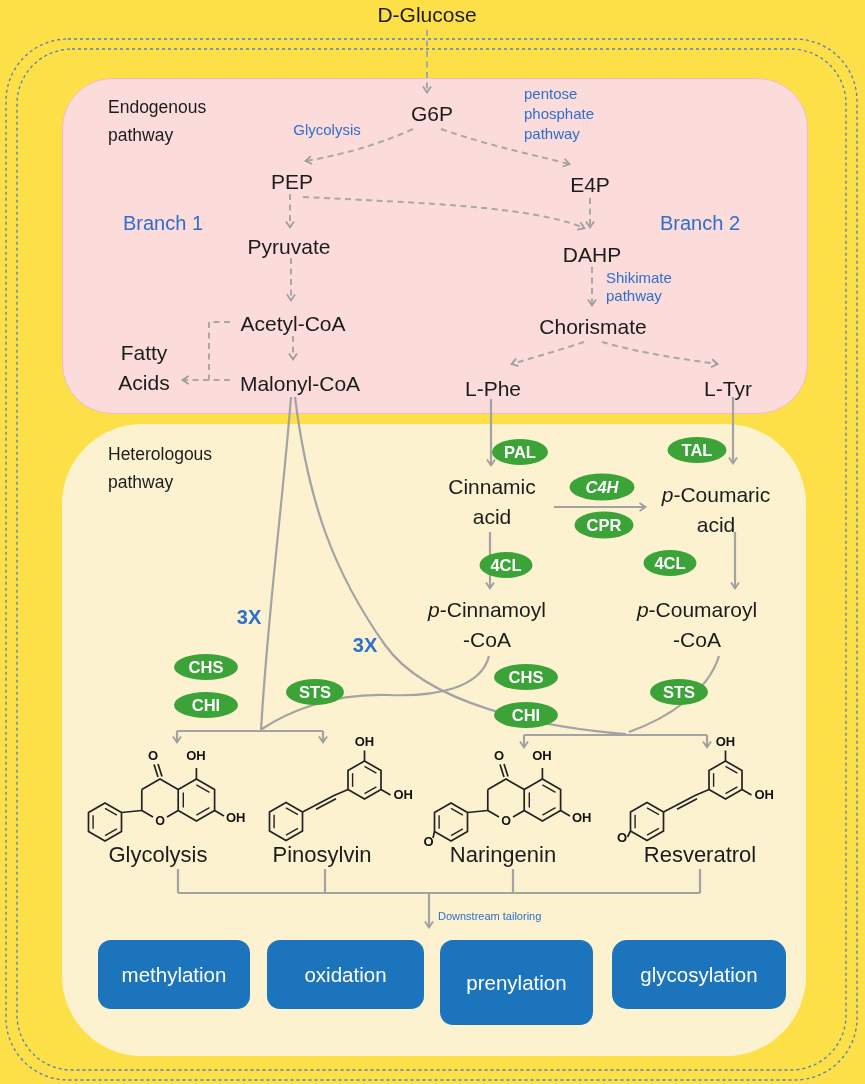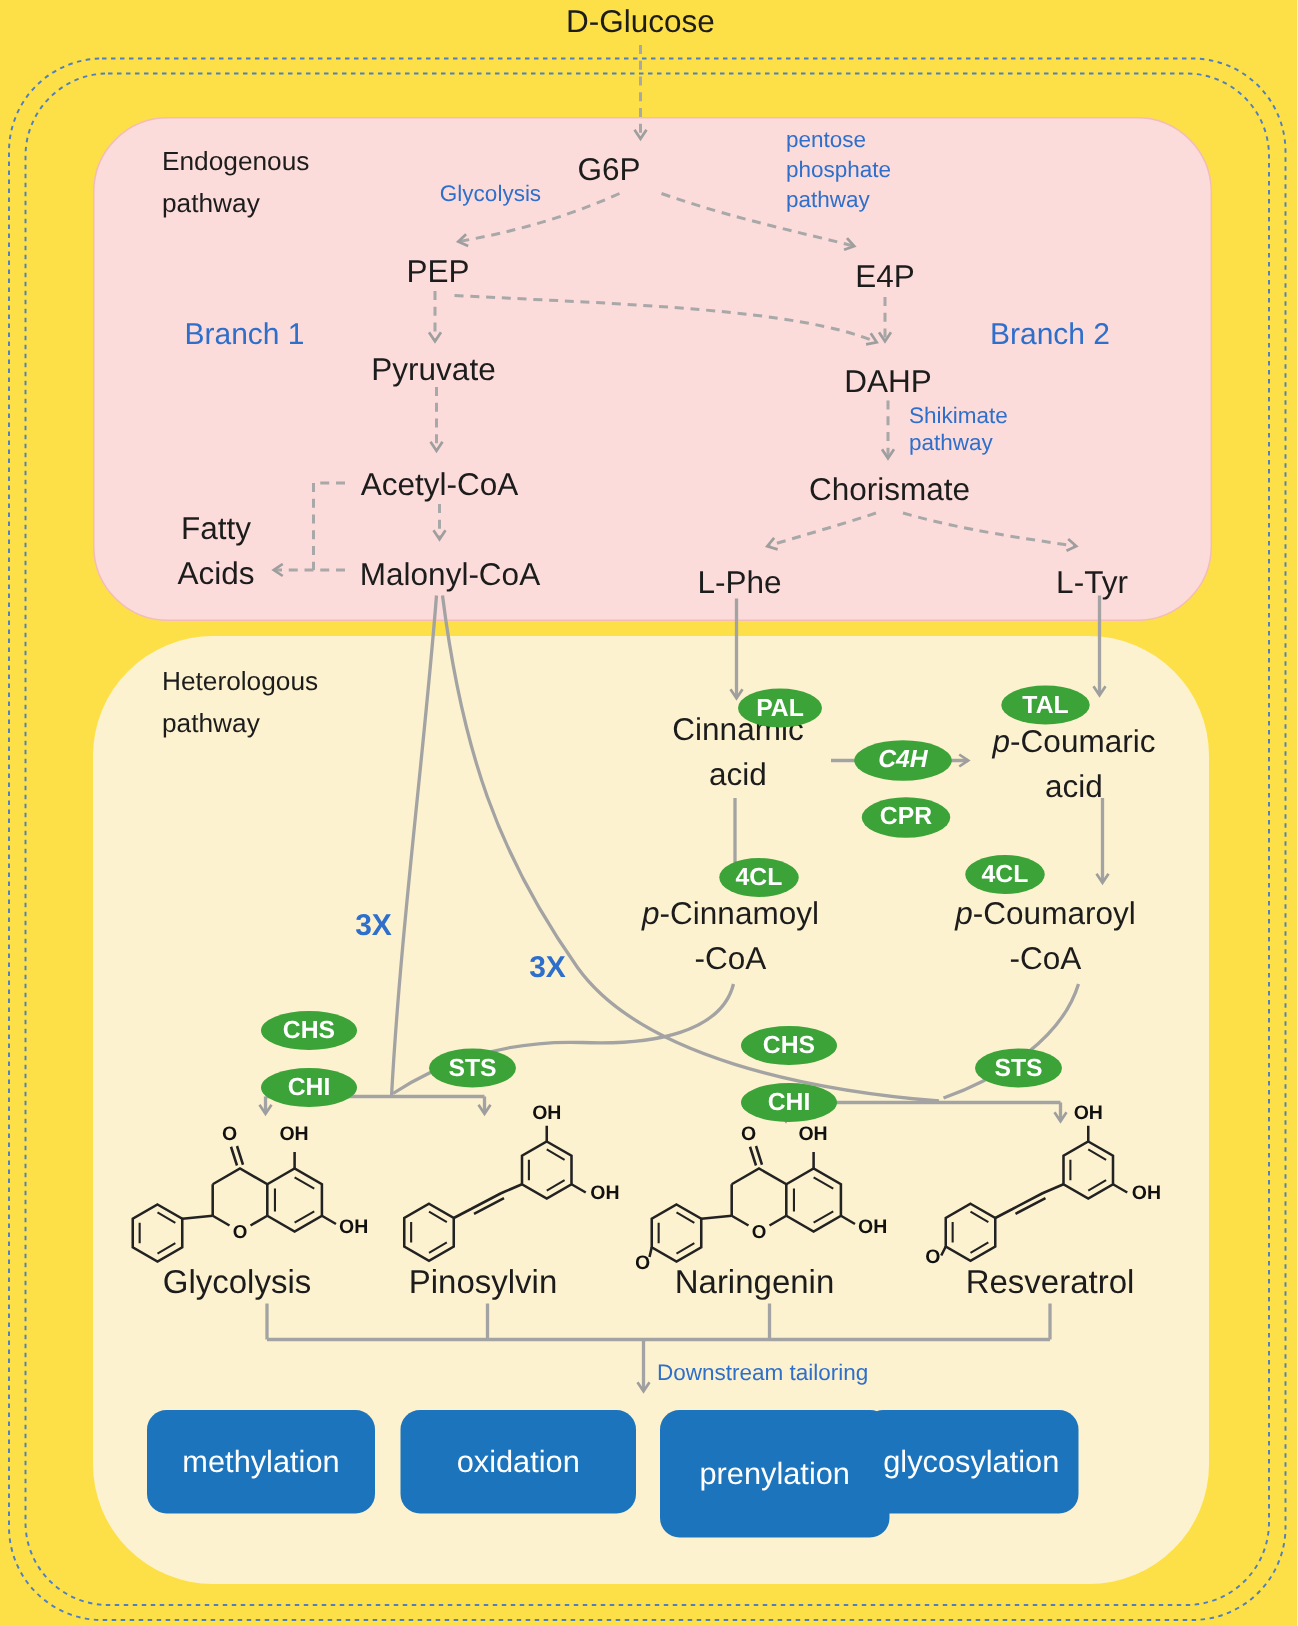--- a/index.html
+++ b/index.html
@@ -21,24 +21,24 @@
   .arr{marker-end:url(#arr);}
   .node{position:absolute;font-size:21px;line-height:30px;white-space:nowrap;
         transform:translateX(-50%);text-align:center;}
   .la{transform:none;text-align:left;}
   .blue{color:var(--blue);}
   .small{font-size:15px;line-height:20px;}
   .rl{font-size:17.5px;line-height:28px;}
   .b20{font-size:20px;}
   .pname{font-size:22px;}
   .x3{font-size:20px;font-weight:600;margin-top:48px;}
-  .dt{font-size:15px;}
+  .dt{font-size:11px;}
   .enzyme{position:absolute;transform:translate(-50%,-50%);background:var(--green);color:#fff;
           border-radius:50%;display:flex;align-items:center;justify-content:center;
-          font-size:16.5px;font-weight:700;margin-top:20px;}
+          font-size:16.5px;font-weight:700;}
   .tbox{position:absolute;background:var(--boxblue);color:#fff;border-radius:13px;
         display:flex;align-items:center;justify-content:center;font-size:20.5px;}
   .mol{position:absolute;}
   .mol path{fill:none;stroke:#222;stroke-width:1.7;}
   .mol path.inner{stroke-width:1.4;}
   .mol text{font-family:"Liberation Sans",sans-serif;font-size:13px;font-weight:600;fill:#111;}
   .mol text.ringo{font-size:12.5px;}
   i{font-style:italic;}
 </style>
 </head>
@@ -93,21 +93,21 @@
     <path class="sol" d="M178,869 L178,893 M325,869 L325,893 M513,869 L513,893 M700,869 L700,893 M178,893 L700,893"></path>
     <path class="sol arr" d="M429,894 L429,927"></path>
   </svg>
 
   <div class="node" style="left:427px;top:0px;">D-Glucose</div>
   <div class="node la rl" style="left:108px;top:93px;width:135px;white-space:normal;">Endogenous pathway</div>
   <div class="node blue small" style="left:327px;top:120px;">Glycolysis</div>
   <div class="node la blue small" style="left:524px;top:84px;width:92px;white-space:normal;">pentose phosphate pathway</div>
   <div class="node blue b20" style="left:163px;top:208px;">Branch 1</div>
   <div class="node blue b20" style="left:700px;top:208px;">Branch 2</div>
-  <div class="node" style="left:406px;top:99px;text-align:center;">G6P</div>
+  <div class="node" style="left:432px;top:99px;text-align:center;">G6P</div>
   <div class="node" style="left:292px;top:167px;">PEP</div>
   <div class="node" style="left:590px;top:170px;">E4P</div>
   <div class="node" style="left:289px;top:232px;">Pyruvate</div>
   <div class="node" style="left:592px;top:240px;text-align:right;">DAHP</div>
   <div class="node la blue small" style="left:606px;top:269px;width:82px;white-space:normal;line-height:18px;">Shikimate pathway</div>
   <div class="node" style="left:293px;top:309px;">Acetyl-CoA</div>
   <div class="node" style="left:144px;top:338px;width:64px;white-space:normal;">Fatty Acids</div>
   <div class="node" style="left:300px;top:369px;">Malonyl-CoA</div>
   <div class="node" style="left:593px;top:312px;">Chorismate</div>
   <div class="node" style="left:493px;top:374px;">L-Phe</div>
@@ -199,15 +199,15 @@
 
   <div class="node pname" style="left:158px;top:840px;">Glycolysis</div>
   <div class="node pname" style="left:322px;top:840px;">Pinosylvin</div>
   <div class="node pname" style="left:503px;top:840px;">Naringenin</div>
   <div class="node pname" style="left:700px;top:840px;">Resveratrol</div>
 
   <div class="node la blue dt" style="left:438px;top:901px;">Downstream tailoring</div>
   <div class="tbox" style="left:98px;top:940px;width:152px;height:69px;">methylation</div>
   <div class="tbox" style="left:267px;top:940px;width:157px;height:69px;">oxidation</div>
   <div class="tbox" style="left:440px;top:940px;width:153px;height:85px;">prenylation</div>
-  <div class="tbox" style="left:576px;top:940px;width:143px;height:69px;">glycosylation</div>
+  <div class="tbox" style="left:612px;top:940px;width:174px;height:69px;border-radius:15px;">glycosylation</div>
 
 </div>
 
 </body></html>

